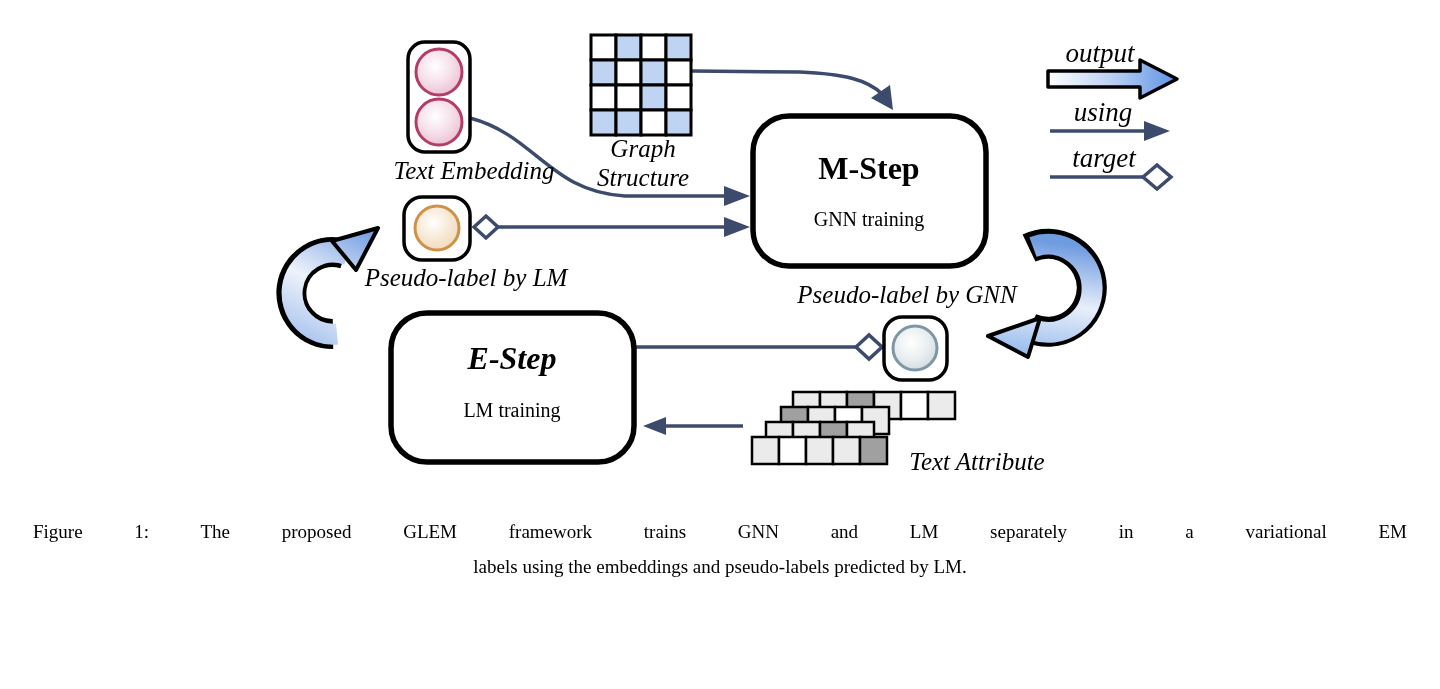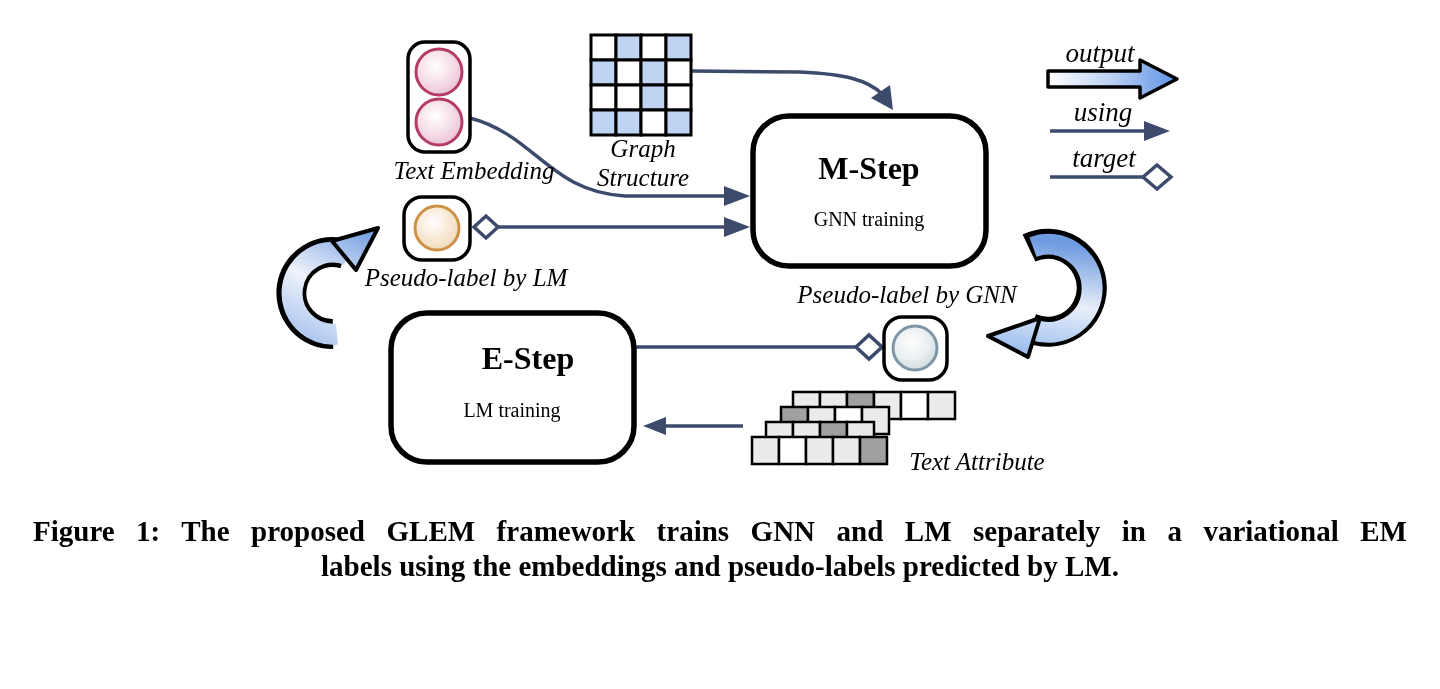--- a/index.html
+++ b/index.html
@@ -7,21 +7,21 @@
         font-family:"Liberation Serif",serif;color:#000;}
   .figure-area{position:absolute;left:0;top:0;width:1440px;height:505px;}
   .figure-area svg{position:absolute;left:0;top:0;}
   .dlabel{position:absolute;transform:translateX(-50%);white-space:nowrap;
           font-style:italic;font-size:25px;line-height:1.15;text-align:center;}
   .legend-label{font-size:27px;}
   .box-title{position:absolute;transform:translateX(-50%);white-space:nowrap;
              font-weight:bold;font-size:32px;font-style:normal;}
   .box-sub{position:absolute;transform:translateX(-50%);white-space:nowrap;
            font-size:20px;font-style:normal;}
-  .caption{position:absolute;left:33px;top:514px;width:1374px;font-size:29px;line-height:35px;font-weight:bold;}
+  .caption{position:absolute;left:33px;top:514px;width:1374px;font-size:19px;line-height:35px;}
   .cap-line{height:35px;overflow:hidden;text-align:justify;}
   .cap-line::after{content:"";display:inline-block;width:100%;}
   .cap-line.last{text-align:center;}
   .cap-line.last::after{content:none;}
 </style>
 </head>
 <body>
 
 <div class="page">
   <div class="figure-area">
@@ -157,21 +157,21 @@
       </g>
     </svg>
 
     <div class="dlabel" style="left:457px;top:157px;margin-left:17px;">Text Embedding</div>
     <div class="dlabel" style="left:643px;top:135px;">
       <div>Graph</div>
       <div>Structure</div>
     </div>
     <div class="box-title" style="left:869px;top:150px;">M-Step</div>
     <div class="box-sub" style="left:869px;top:208px;">GNN training</div>
-    <div class="box-title" style="left:528px;top:340px;">E-Step</div>
+    <div class="box-title" style="left:512px;top:340px;font-style:italic;">E-Step</div>
     <div class="box-sub" style="left:512px;top:399px;">LM training</div>
     <div class="dlabel" style="left:466px;top:264px;">Pseudo-label by LM</div>
     <div class="dlabel" style="left:871px;top:281px;margin-left:36px;">Pseudo-label by GNN</div>
     <div class="dlabel" style="left:977px;top:448px;">Text Attribute</div>
     <div class="dlabel legend-label" style="left:1100px;top:38px;">output</div>
     <div class="dlabel legend-label" style="left:1103px;top:97px;">using</div>
     <div class="dlabel legend-label" style="left:1104px;top:143px;">target</div>
   </div>
 
   <div class="caption">

